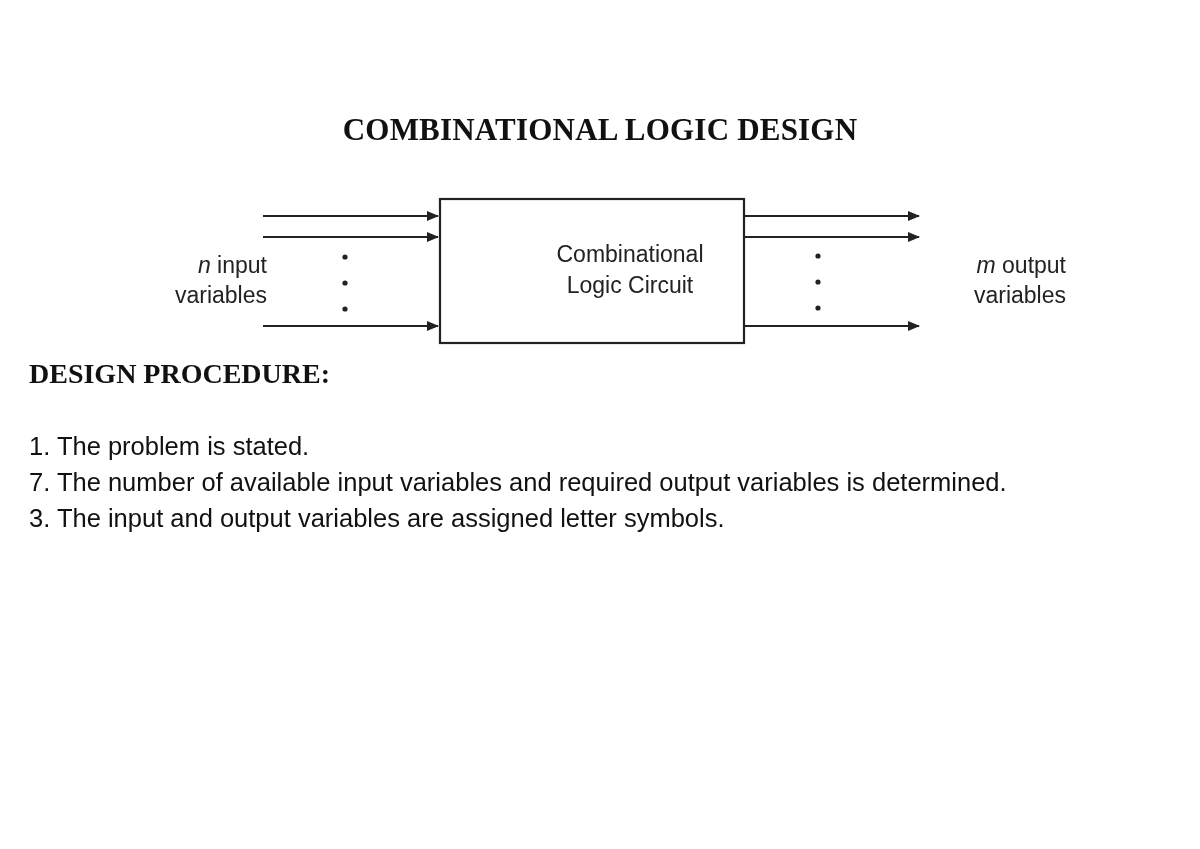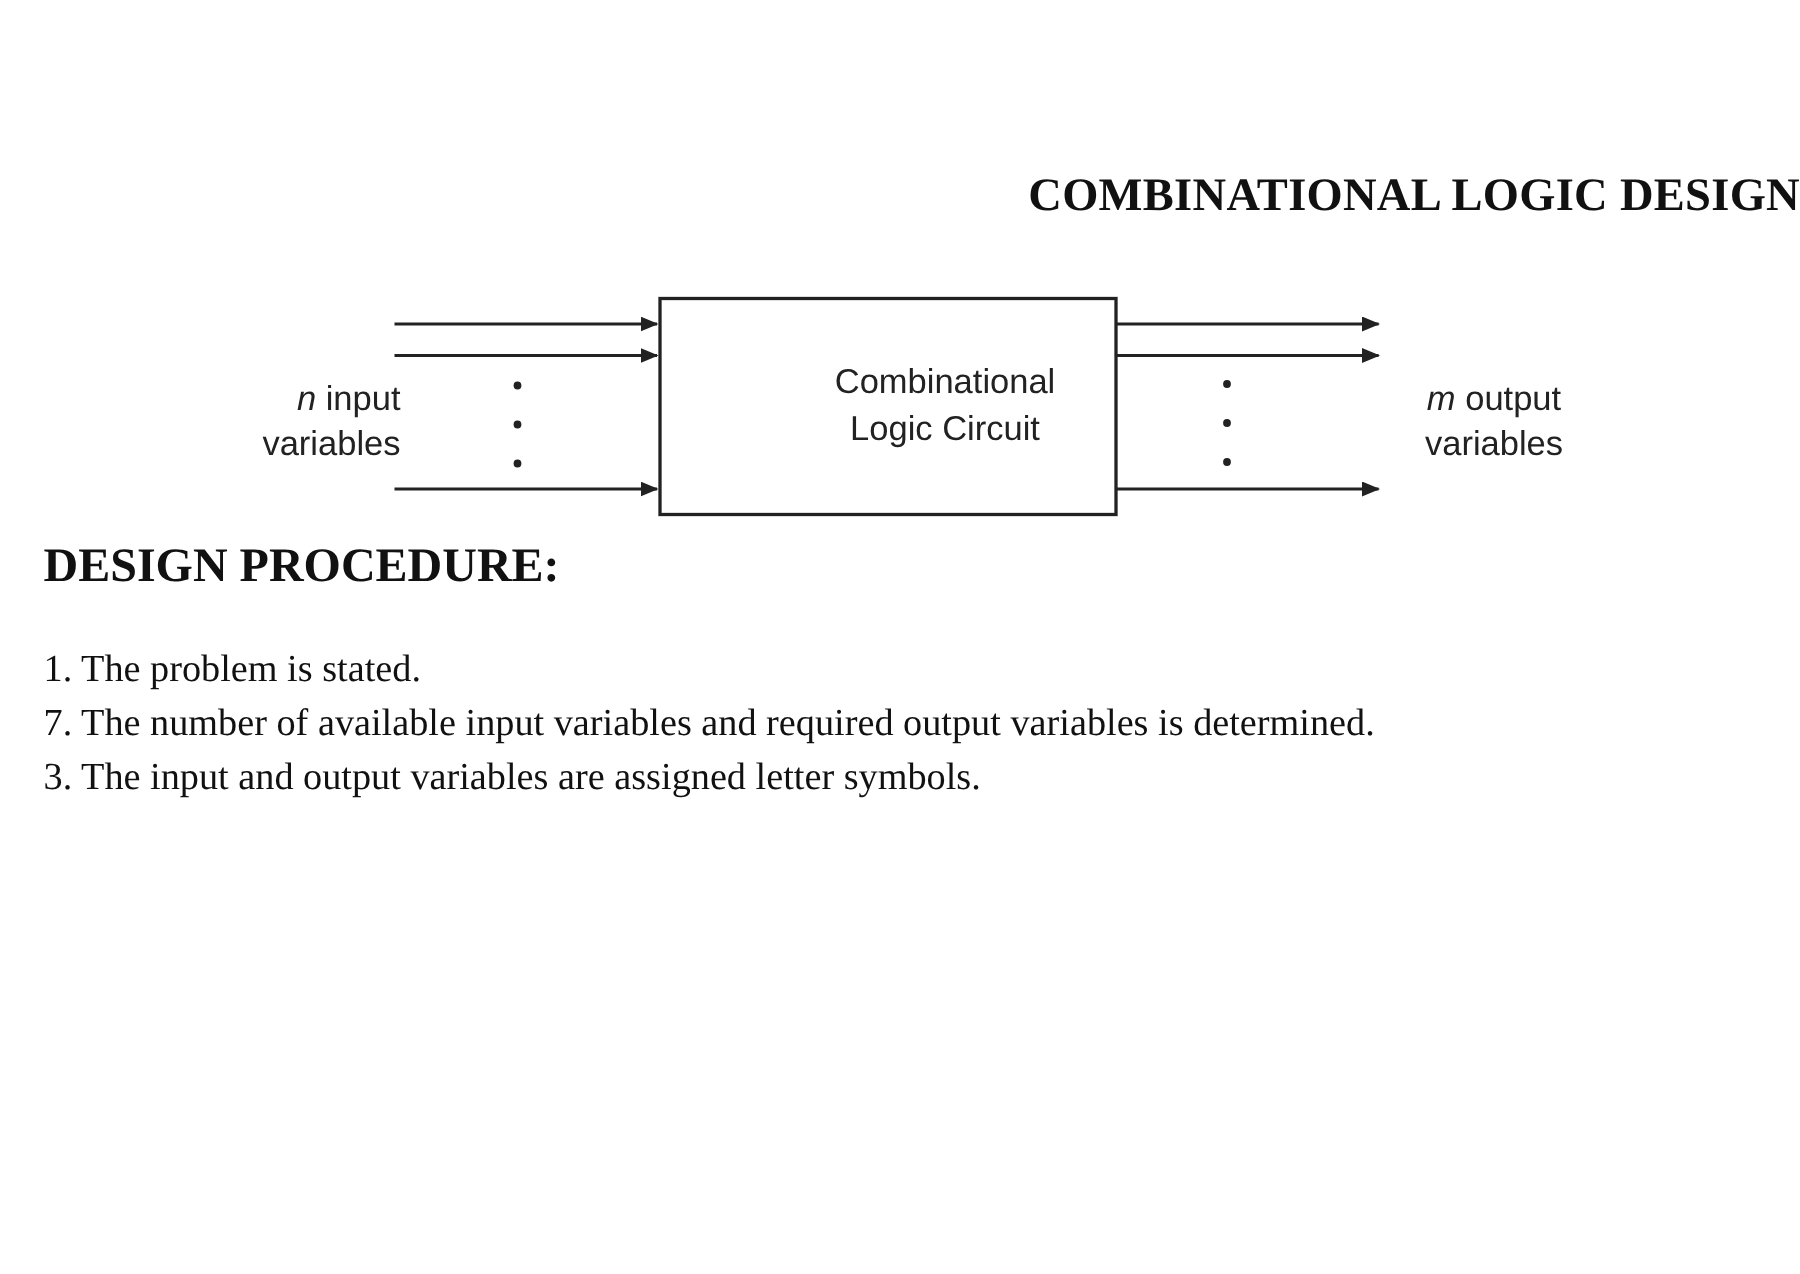--- a/index.html
+++ b/index.html
@@ -1,28 +1,28 @@
 <!DOCTYPE html>
 <html><head>
 <meta charset="utf-8">
 <style>
   html, body { margin:0; padding:0; background:#ffffff; }
   body { width:1200px; height:849px; position:relative; overflow:hidden; color:#111; }
-  .title { position:absolute; left:0; width:1200px; top:112px; text-align:right;
+  .title { position:absolute; left:0; width:1200px; top:112px; text-align:center;
     font-family:"Liberation Serif", serif; font-weight:bold; font-size:31px; letter-spacing:0.2px; }
   .diagram { position:absolute; left:0; top:0; width:1108px; height:360px; }
   .lbl { position:absolute; font-family:"Liberation Sans", sans-serif; font-size:23px; color:#222; line-height:30px; }
   .lbl-in { left:150px; top:250px; width:117px; text-align:right; }
-  .lbl-out { left:926px; top:250px; width:140px; text-align:center; }
+  .lbl-out { left:926px; top:250px; width:140px; text-align:right; }
   .box-text { position:absolute; left:440px; top:239px; width:304px; text-align:center;
     font-family:"Liberation Sans", sans-serif; font-size:23px; line-height:31px; color:#222;margin-left:38px; }
   .heading { position:absolute; left:29px; top:358px; font-family:"Liberation Serif", serif;
-    font-weight:bold; font-size:32px; }
+    font-weight:bold; font-size:28px; }
   .steps { position:absolute; left:29px; top:428px; margin:0; padding:0; list-style:none;
-    font-family:Liberation Serif, serif; font-size:25.5px; line-height:36px; }
+    font-family:Liberation Sans, sans-serif; font-size:25.5px; line-height:36px; }
   .steps li { white-space:nowrap; }
 </style>
 </head>
 <body>
 
 <div class="title">COMBINATIONAL LOGIC DESIGN</div>
 
 <div class="diagram">
   <svg width="1200" height="360">
     <defs>

